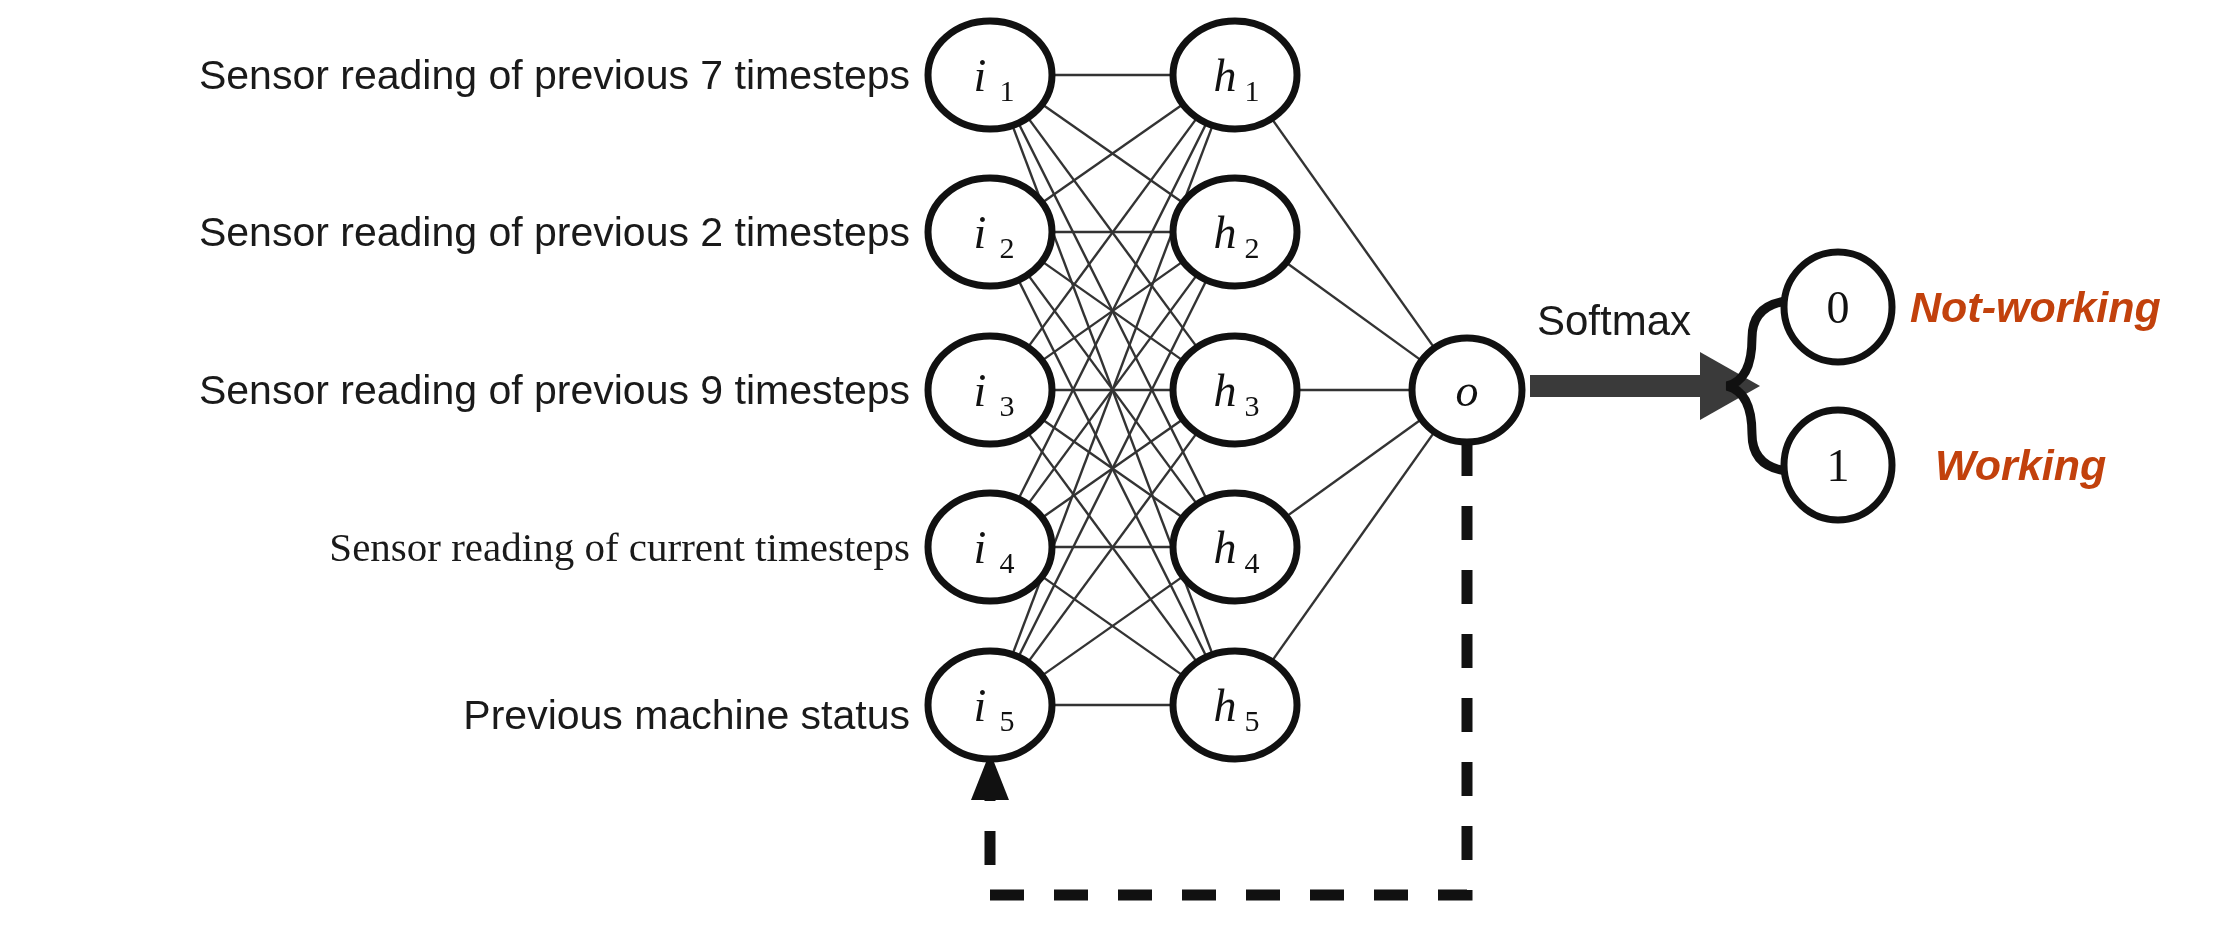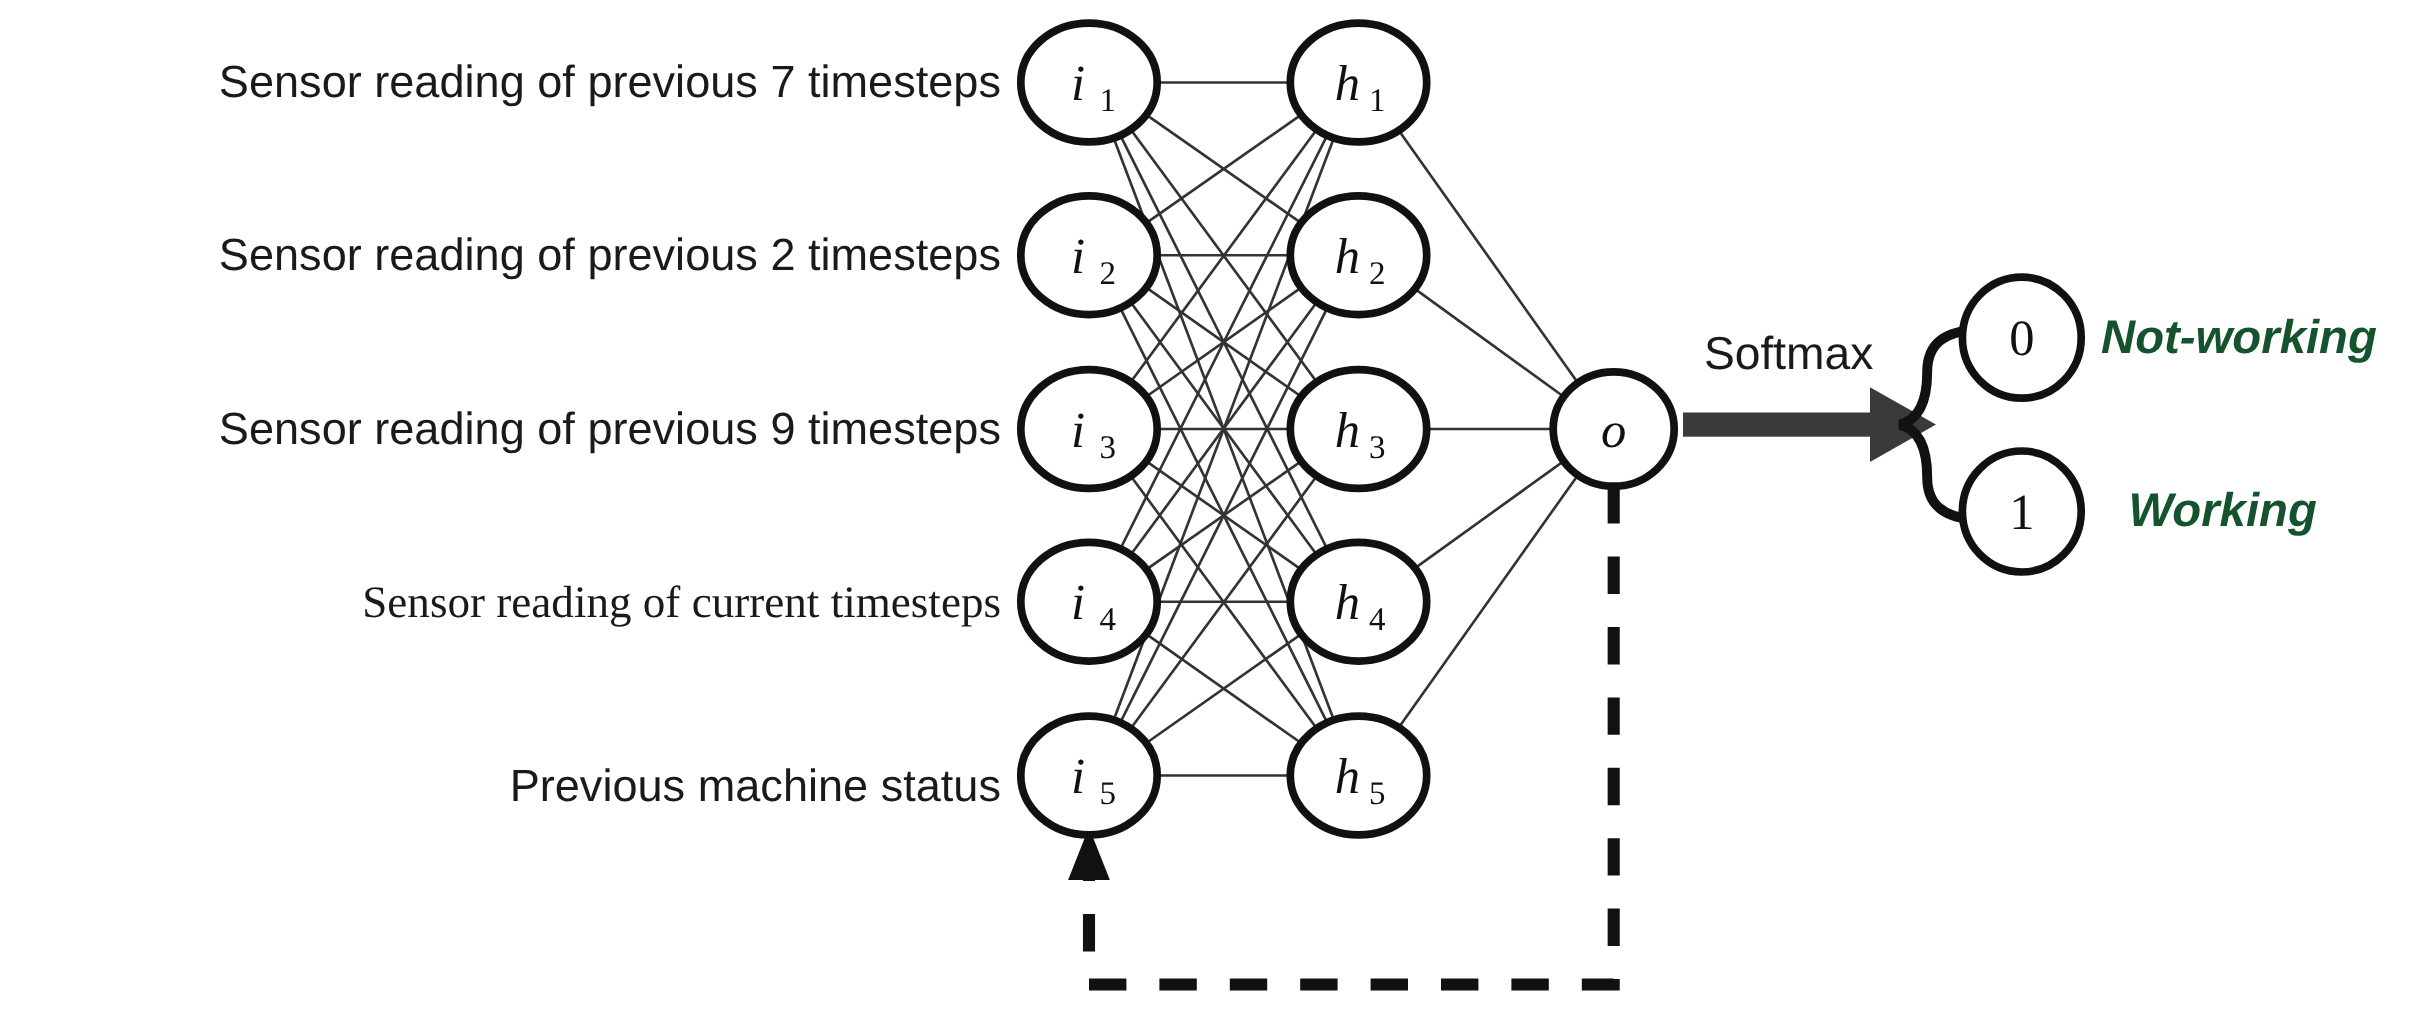--- a/index.html
+++ b/index.html
@@ -53,21 +53,21 @@
   .softmax-text {
     position: absolute;
     color: #1a1a1a;
     font-family: "Liberation Sans", sans-serif;
     font-size: 42px;
     line-height: 1;
     white-space: nowrap;
   }
   .class-text {
     position: absolute;
-    color: #14532d;
+    color: #c2410c;
     font-family: "Liberation Sans", sans-serif;
     font-style: italic;
     font-weight: 600;
     font-size: 43px;
     line-height: 1;
     white-space: nowrap;
     transform: translateY(-50%);
   }
 </style>
 </head>
@@ -192,20 +192,20 @@
   </svg>
 
   <div id="input-labels">
       <div class="input-label" style="left: 10px; width: 900px; top: 75px;">Sensor reading of previous 7 timesteps</div>
       <div class="input-label" style="left: 10px; width: 900px; top: 232px;">Sensor reading of previous 2 timesteps</div>
       <div class="input-label" style="left: 10px; width: 900px; top: 390px;">Sensor reading of previous 9 timesteps</div>
       <div class="input-label" style="left: 10px; width: 900px; top: 547px; font-family: Liberation Serif, serif;">Sensor reading of current timesteps</div>
       <div class="input-label" style="left: 10px; width: 900px; top: 705px; margin-top: 10px;">Previous machine status</div>
     </div>
 
-  <div class="softmax-text" style="left:1537px; top:300px;margin-left:12px;">Softmax</div>
+  <div class="softmax-text" style="left:1537px; top:300px;">Softmax</div>
 
   <div id="class-labels">
       <div class="class-text" style="left: 1910px; top: 307px;">Not-working</div>
       <div class="class-text" style="left: 1910px; top: 465px; margin-left: 25px;">Working</div>
     </div>
 
 </div>
 
 </body></html>

